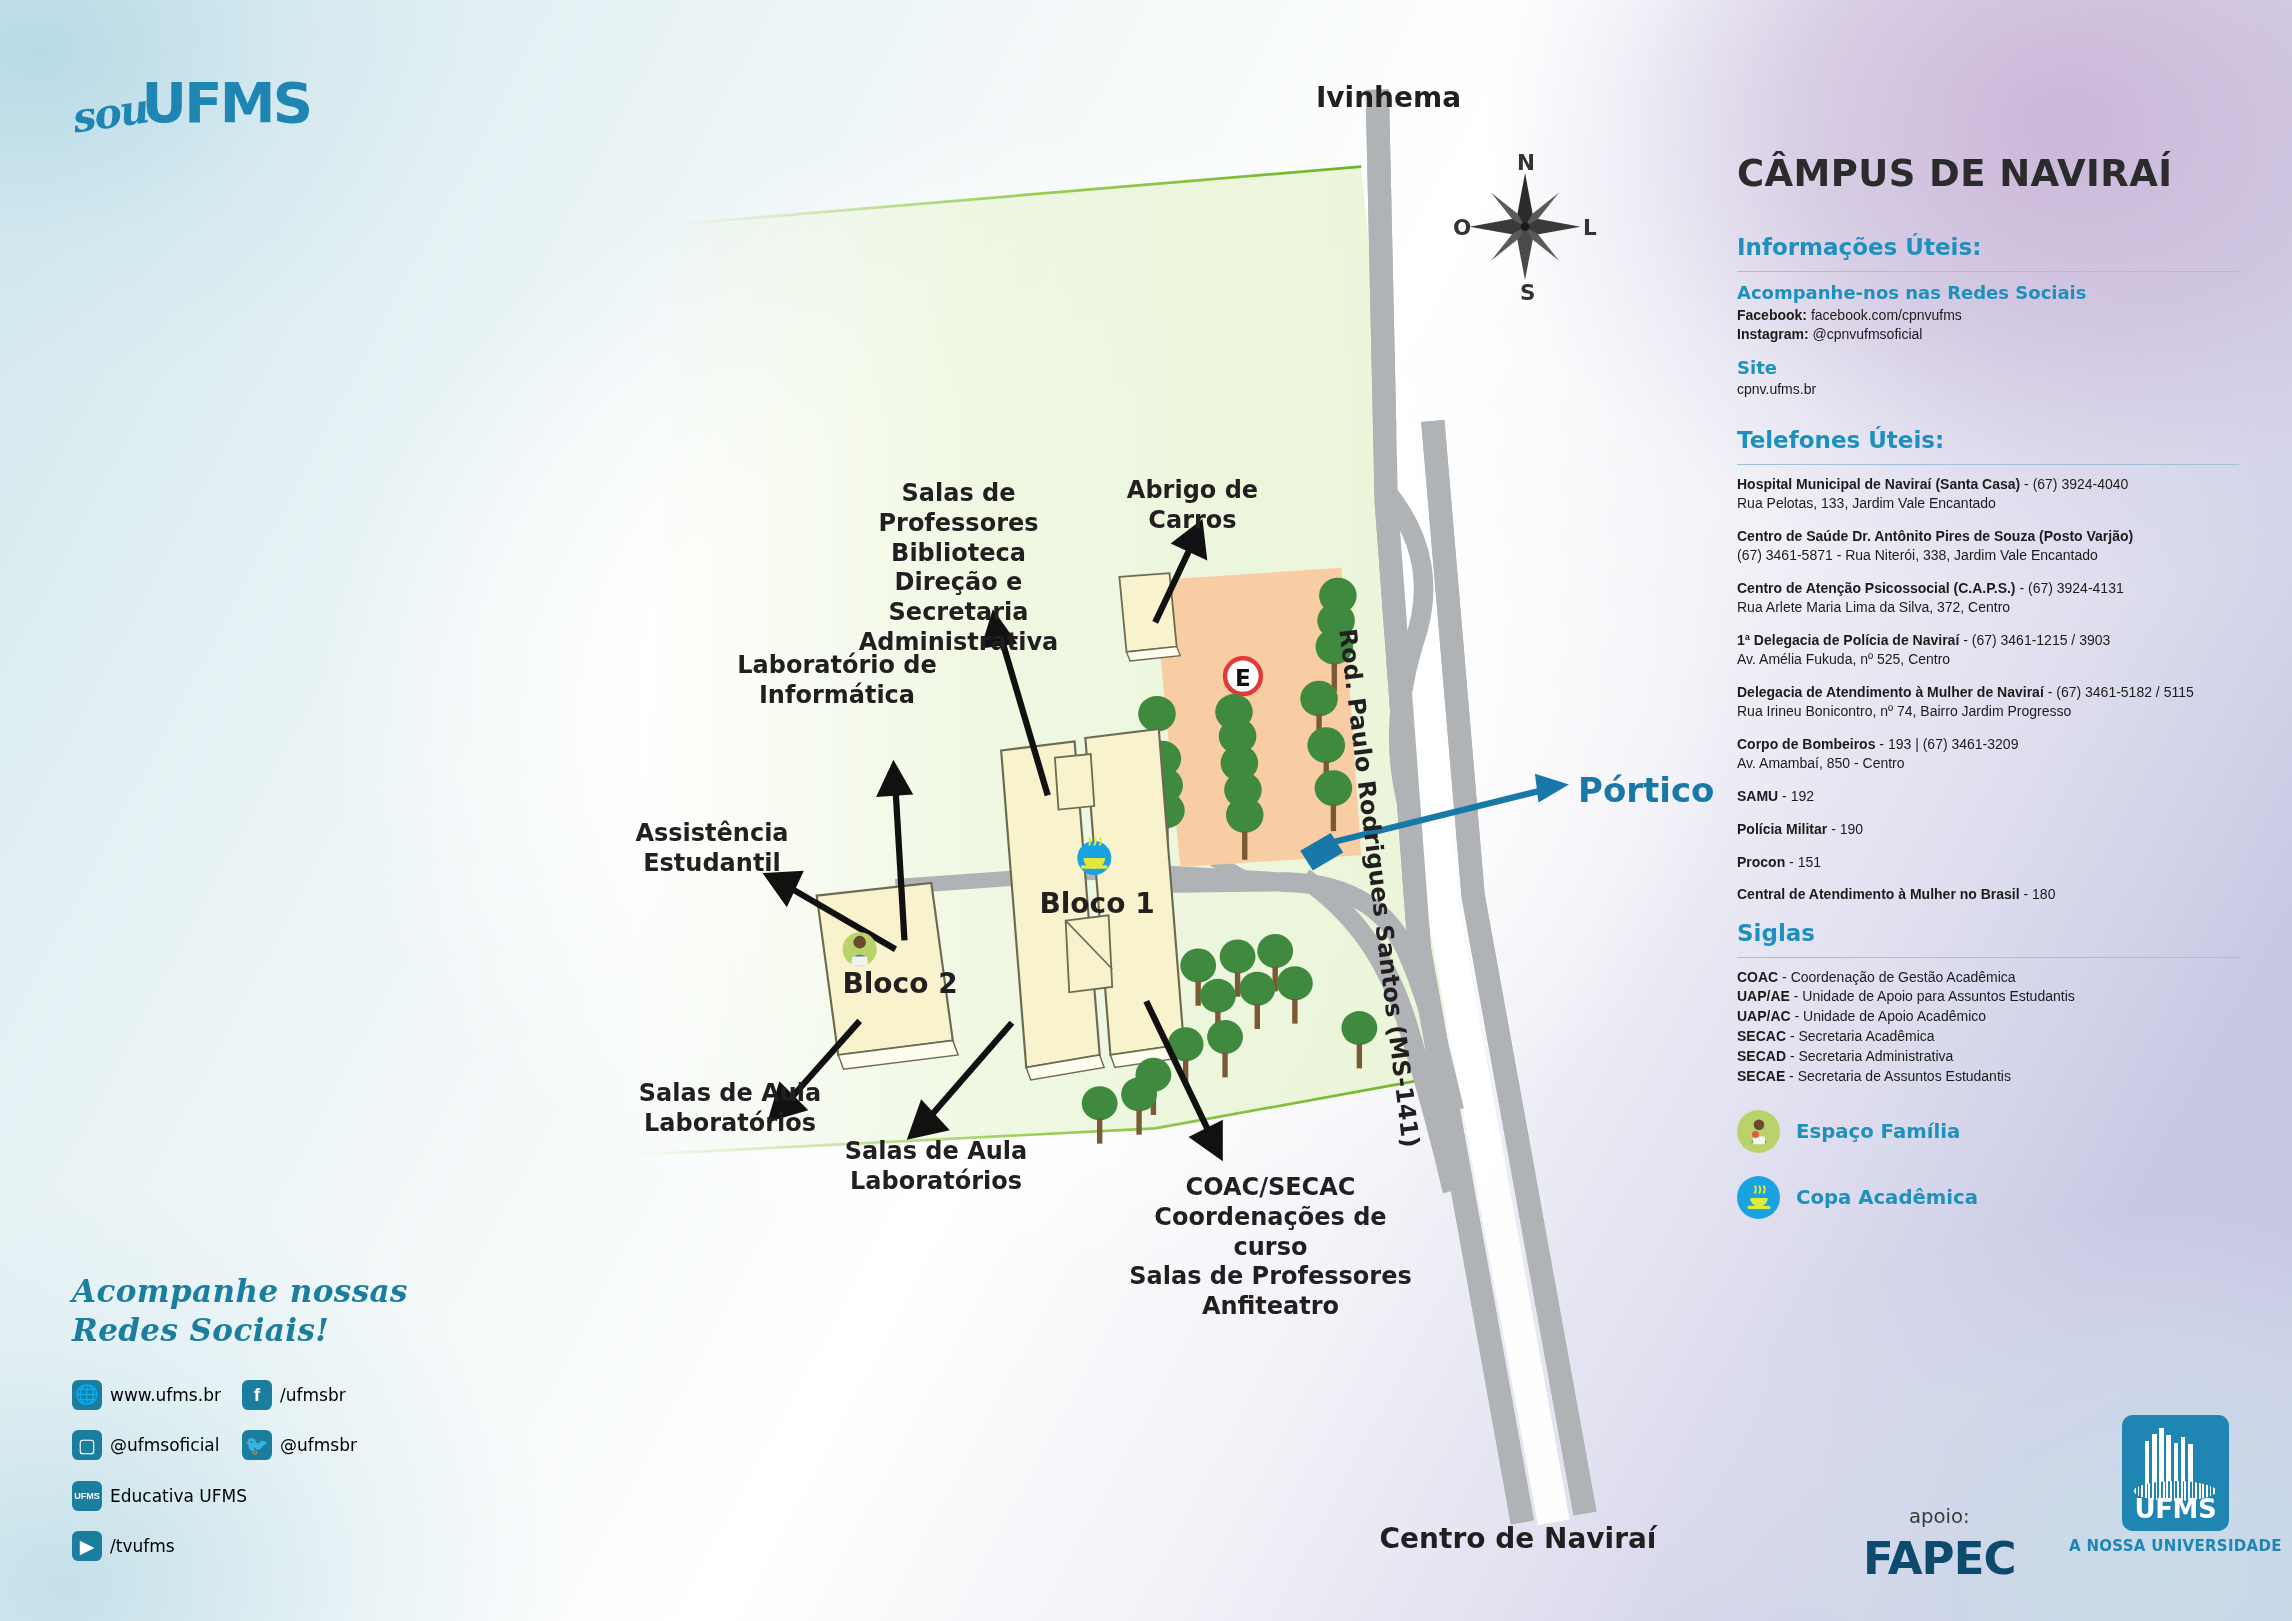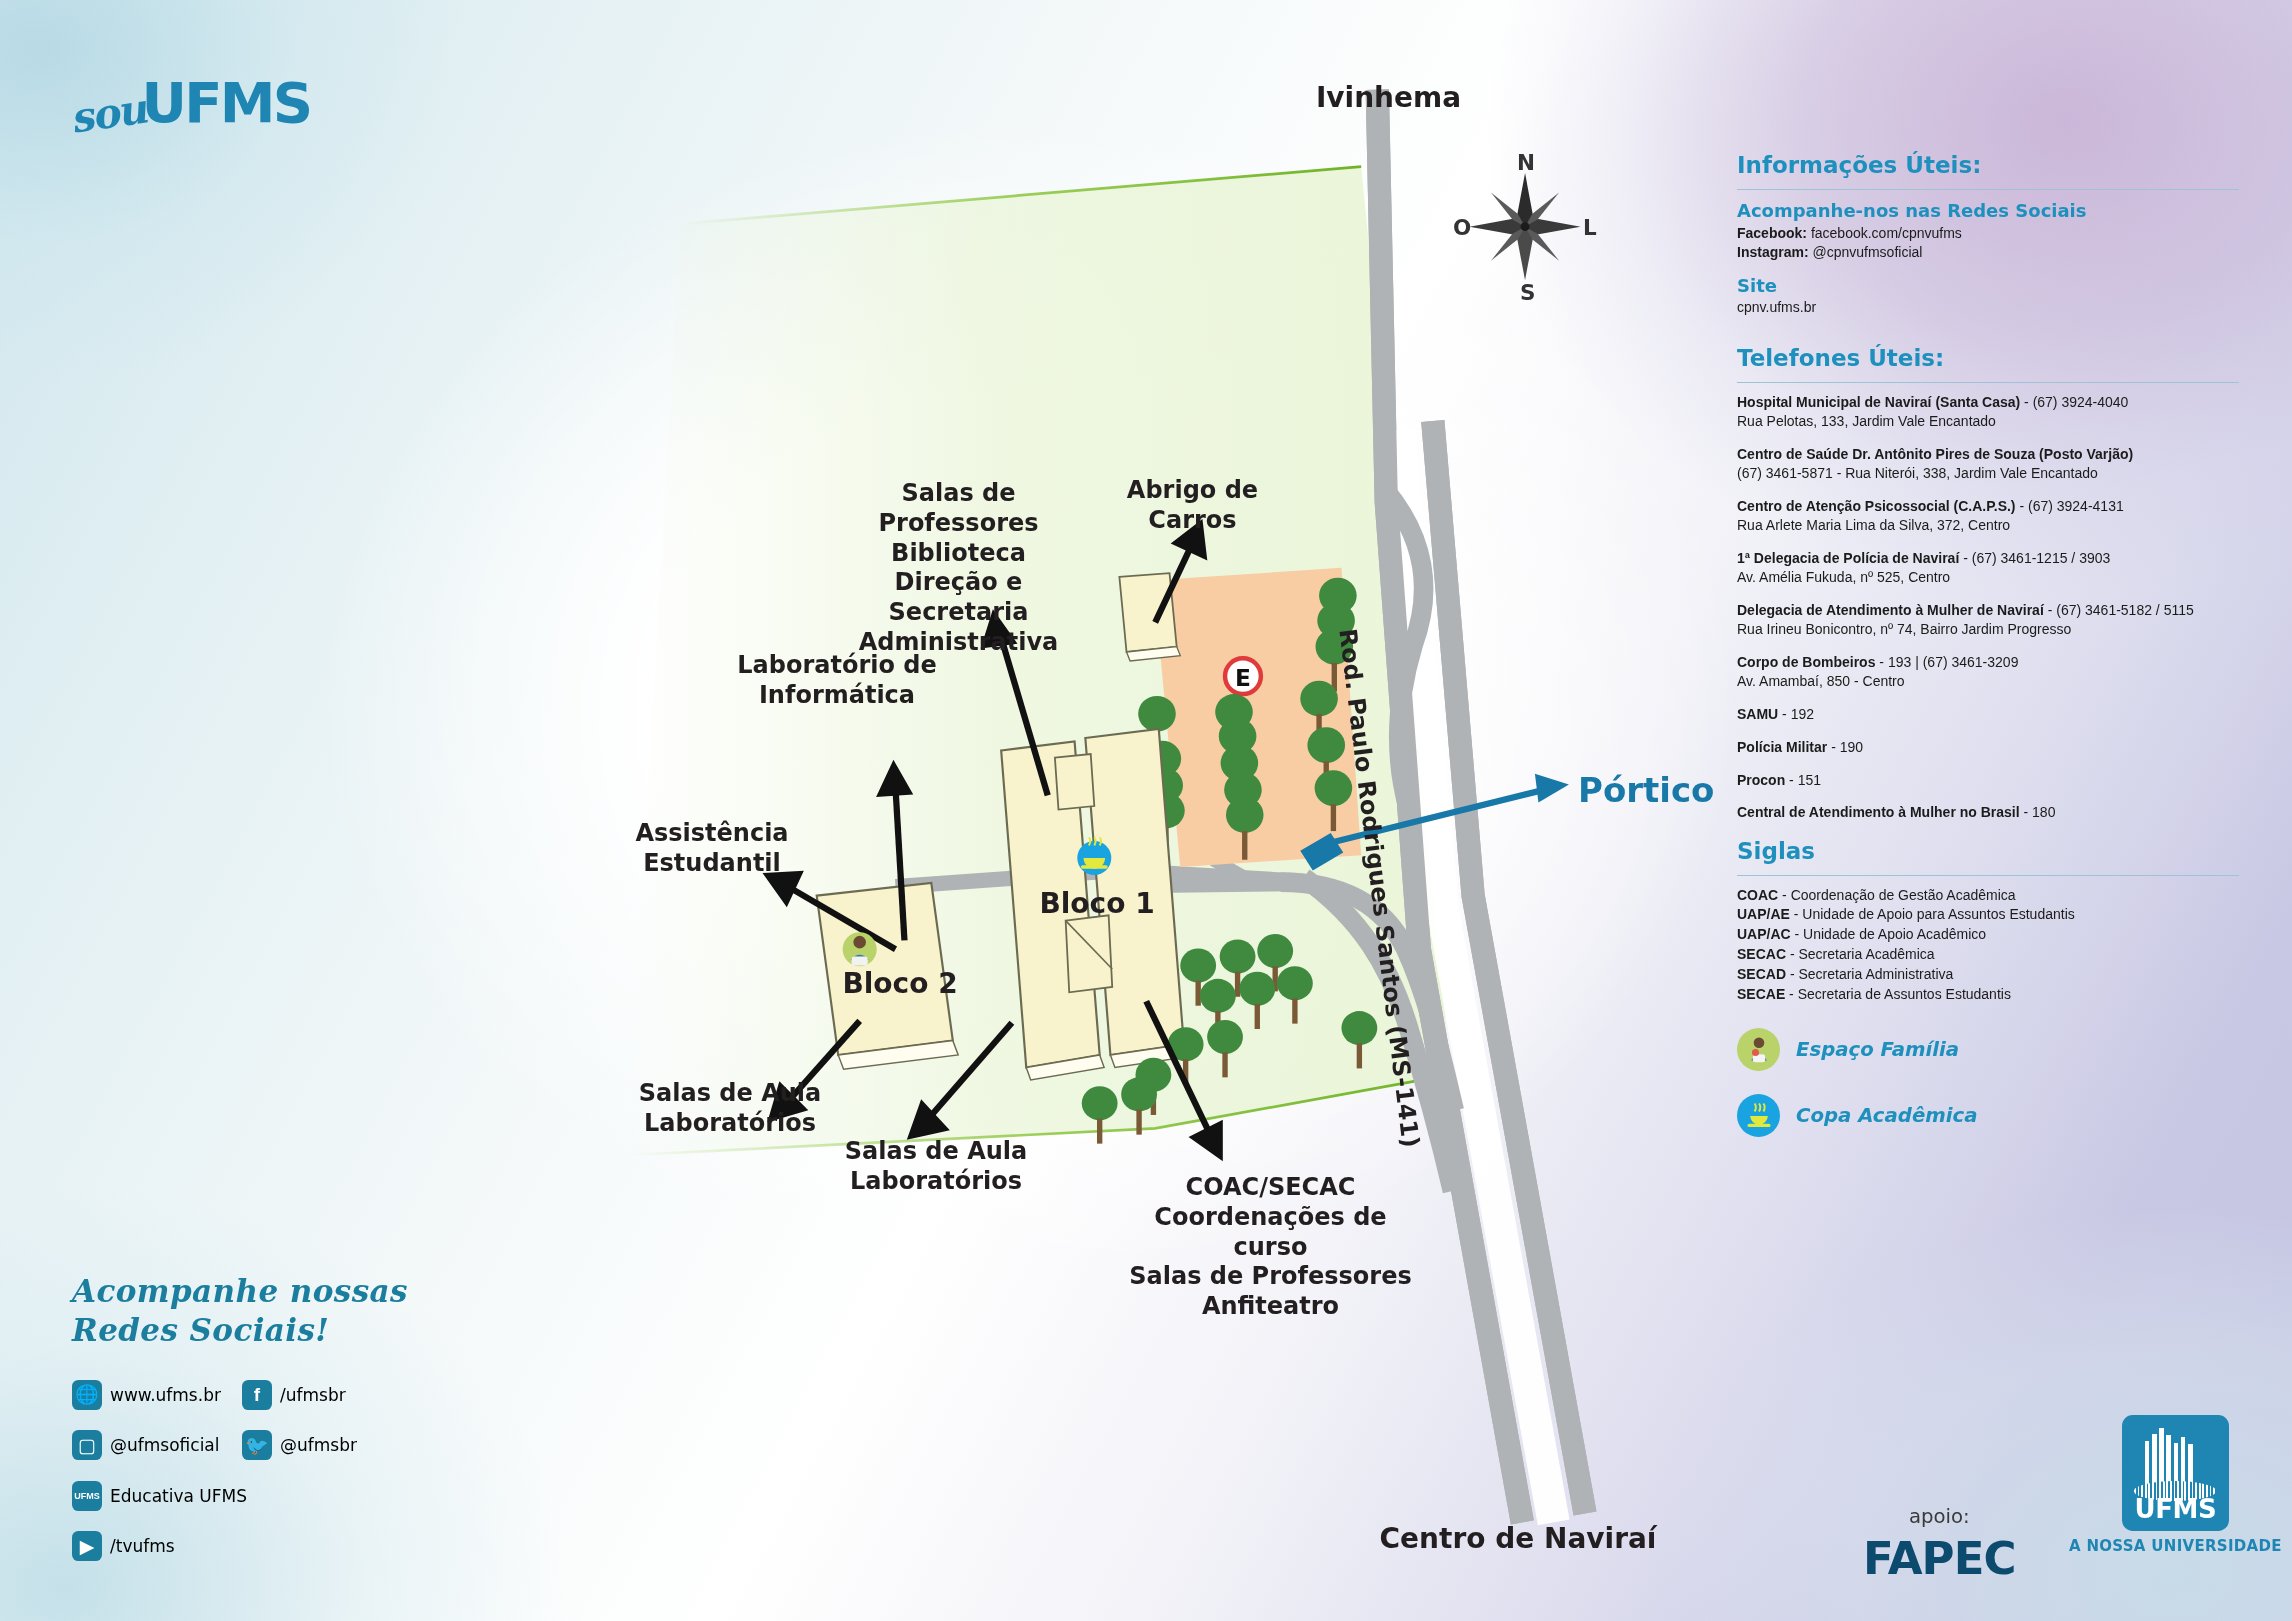--- a/index.html
+++ b/index.html
@@ -41,21 +41,21 @@
   .kv{font-size:14px;line-height:1.38;margin:0;}
   .kv b{font-weight:bold;}
   .blk{margin-bottom:15px;}
   .phone-item{margin-bottom:13.4px;font-size:14px;line-height:1.38;}
   .phone-item .nm{font-weight:bold;}
   .sig{font-size:14px;line-height:1.42;}
   .sig b{font-weight:bold;}
   .spacer-14{height:12.5px;}
 
   
-  .legend-row{display:flex;align-items:center;gap:16px;margin-top:23px;font-style:italic;}
+  .legend-row{display:flex;align-items:center;gap:16px;margin-top:23px;}
   .legend-label{color:#1d90bd;font-weight:bold;font-size:19.7px;font-family:"DejaVu Sans",sans-serif;}
   .badge{width:43px;height:43px;border-radius:50%;display:flex;align-items:center;justify-content:center;flex:none;}
   .badge-family{background:#b9d26a;}
   .badge-copa{background:#19a3e0;}
 
   
   #social{position:absolute;left:72px;top:1272px;width:376px;}
   #social .script{font-family:"DejaVu Serif",serif;font-style:italic;color:#1b7e9e;
     font-size:31px;line-height:1.25;font-weight:bold;letter-spacing:0.4px;}
   #social .rows{margin-top:30px;}
@@ -366,20 +366,21 @@
     <div>Coordenações de curso</div>
     <div>Salas de Professores</div>
     <div>Anfiteatro</div>
   </div>
 
   <div class="maptext t30" style="left:1021px;top:887px;width:152px;">Bloco 1</div>
   <div class="maptext t30" style="left:824px;top:967px;width:152px;">Bloco 2</div>
 </div>
 
 <div id="panel">
+  <h1>CÂMPUS DE NAVIRAÍ</h1>
 
   <div class="blk">
     <div class="sec-head">Informações Úteis:</div>
     <div class="sub-head">Acompanhe-nos nas Redes Sociais</div>
     <p class="kv">
       <b>Facebook:</b>
       <span>facebook.com/cpnvufms</span>
     </p>
     <p class="kv">
       <b>Instagram:</b>

